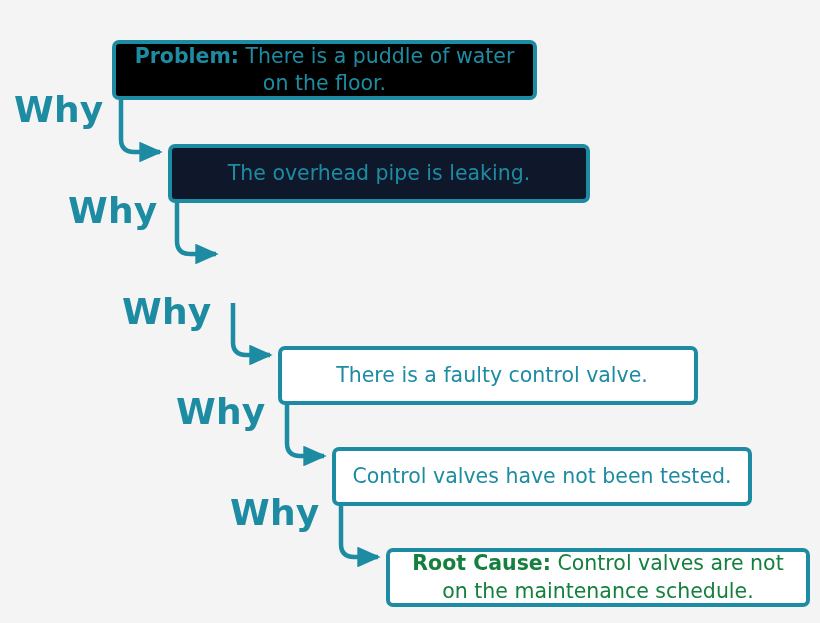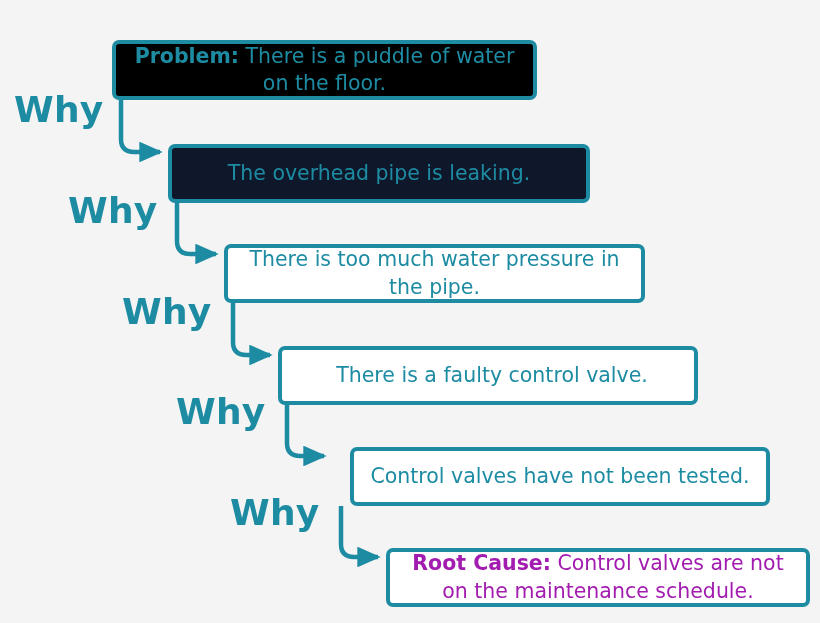--- a/index.html
+++ b/index.html
@@ -95,37 +95,32 @@
       <span class="lead">Problem:</span><span> There is a puddle of water on the floor.</span>
     </span>
   </div>
 
   <div class="node-box" style="left: 168px; top: 144px; width: 422px; height: 59px; border-color: rgb(29, 140, 163); color: rgb(29, 140, 163); background: #0f172a;">
     <span class="node-text">
       <span class="lead"></span><span>The overhead pipe is leaking.</span>
     </span>
   </div>
 
-  <div class="node-box" style="left: 224px; top: 244px; width: 421px; height: 59px; border-color: rgb(29, 140, 163); color: rgb(29, 140, 163); background: rgb(255, 255, 255);">
-    <span class="node-text">
-      <span class="lead"></span><span>There is too much water pressure in the pipe.</span>
-    </span>
-  </div>
 
   <div class="node-box" style="left: 278px; top: 346px; width: 420px; height: 59px; border-color: rgb(29, 140, 163); color: rgb(29, 140, 163); background: rgb(255, 255, 255); padding-left: 16px;">
     <span class="node-text">
       <span class="lead"></span><span>There is a faulty control valve.</span>
     </span>
   </div>
 
-  <div class="node-box" style="left: 332px; top: 447px; width: 420px; height: 59px; border-color: rgb(29, 140, 163); color: rgb(29, 140, 163); background: rgb(255, 255, 255); margin-left: 18px;">
+  <div class="node-box" style="left: 332px; top: 447px; width: 420px; height: 59px; border-color: rgb(29, 140, 163); color: rgb(29, 140, 163); background: rgb(255, 255, 255);">
     <span class="node-text">
       <span class="lead"></span><span>Control valves have not been tested.</span>
     </span>
   </div>
 
-  <div class="node-box" style="left: 386px; top: 548px; width: 424px; height: 59px; border-color: rgb(29, 140, 163); color: #a21caf; background: rgb(255, 255, 255);">
+  <div class="node-box" style="left: 386px; top: 548px; width: 424px; height: 59px; border-color: rgb(29, 140, 163); color: #15803d; background: rgb(255, 255, 255);">
     <span class="node-text">
       <span class="lead">Root Cause:</span><span> Control valves are not on the maintenance schedule.</span>
     </span>
   </div>
 
 </div>
 
 </body></html>

